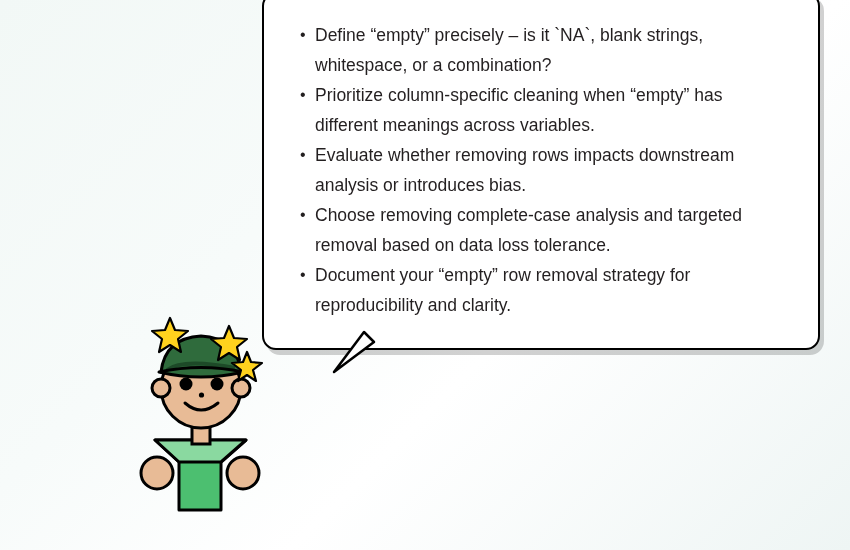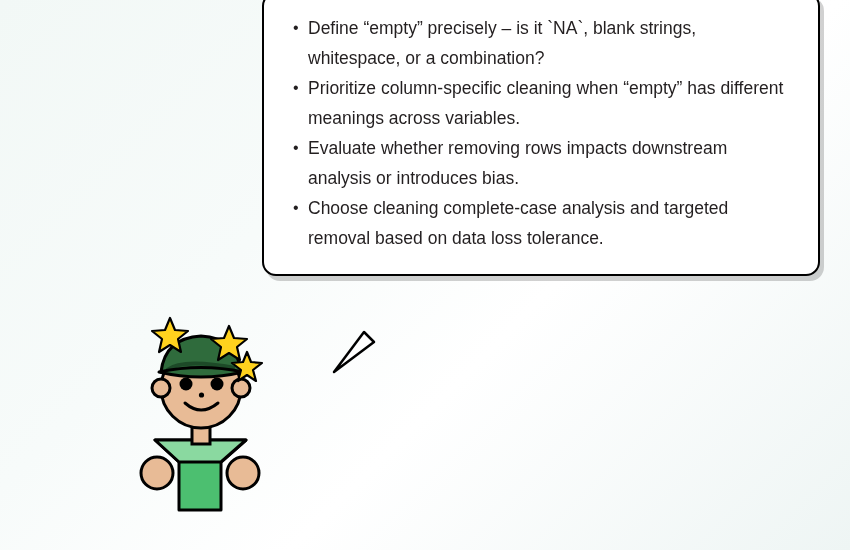--- a/index.html
+++ b/index.html
@@ -26,21 +26,21 @@
     top: -8px;
     width: 558px;
     box-sizing: border-box;
     background: #ffffff;
     border: 2.5px solid #000000;
     border-radius: 14px;
     padding: 14px 22px 16px 22px;
     box-shadow: 4px 5px 0 rgba(0,0,0,0.18);
   }
   .bubble-list {
-    margin: 5px;
+    margin: 12px;
     padding: 0;
     list-style: none;
   }
   .bubble-list li {
     position: relative;
     padding-left: 17px;
     font-size: 17.5px;
     line-height: 30px;
     color: #231f20;
   }
@@ -75,21 +75,22 @@
 </head>
 <body>
 
 <div id="stage">
 
   <div class="bubble">
     <ul class="bubble-list">
       <li>Define “empty” precisely – is it `NA`, blank strings, whitespace, or a combination?</li>
       <li>Prioritize column-specific cleaning when “empty” has different meanings across variables.</li>
       <li>Evaluate whether removing rows impacts downstream analysis or introduces bias.</li>
-      <li>Choose cleaning complete-case analysis and targeted removal based on data loss tolerance.</li>
+      <li>Choose removing complete-case analysis and targeted removal based on data loss tolerance.</li>
+      <li>Document your “empty” row removal strategy for reproducibility and clarity.</li>
     </ul>
   </div>
 
   <svg class="tail" viewBox="0 0 60 45">
     <polygon points="4,42 34,2 44,12" fill="#ffffff" stroke="#000000" stroke-width="2.5" stroke-linejoin="round"></polygon>
   </svg>
 
   <svg class="character" viewBox="0 0 135 215">
 
     <g>

